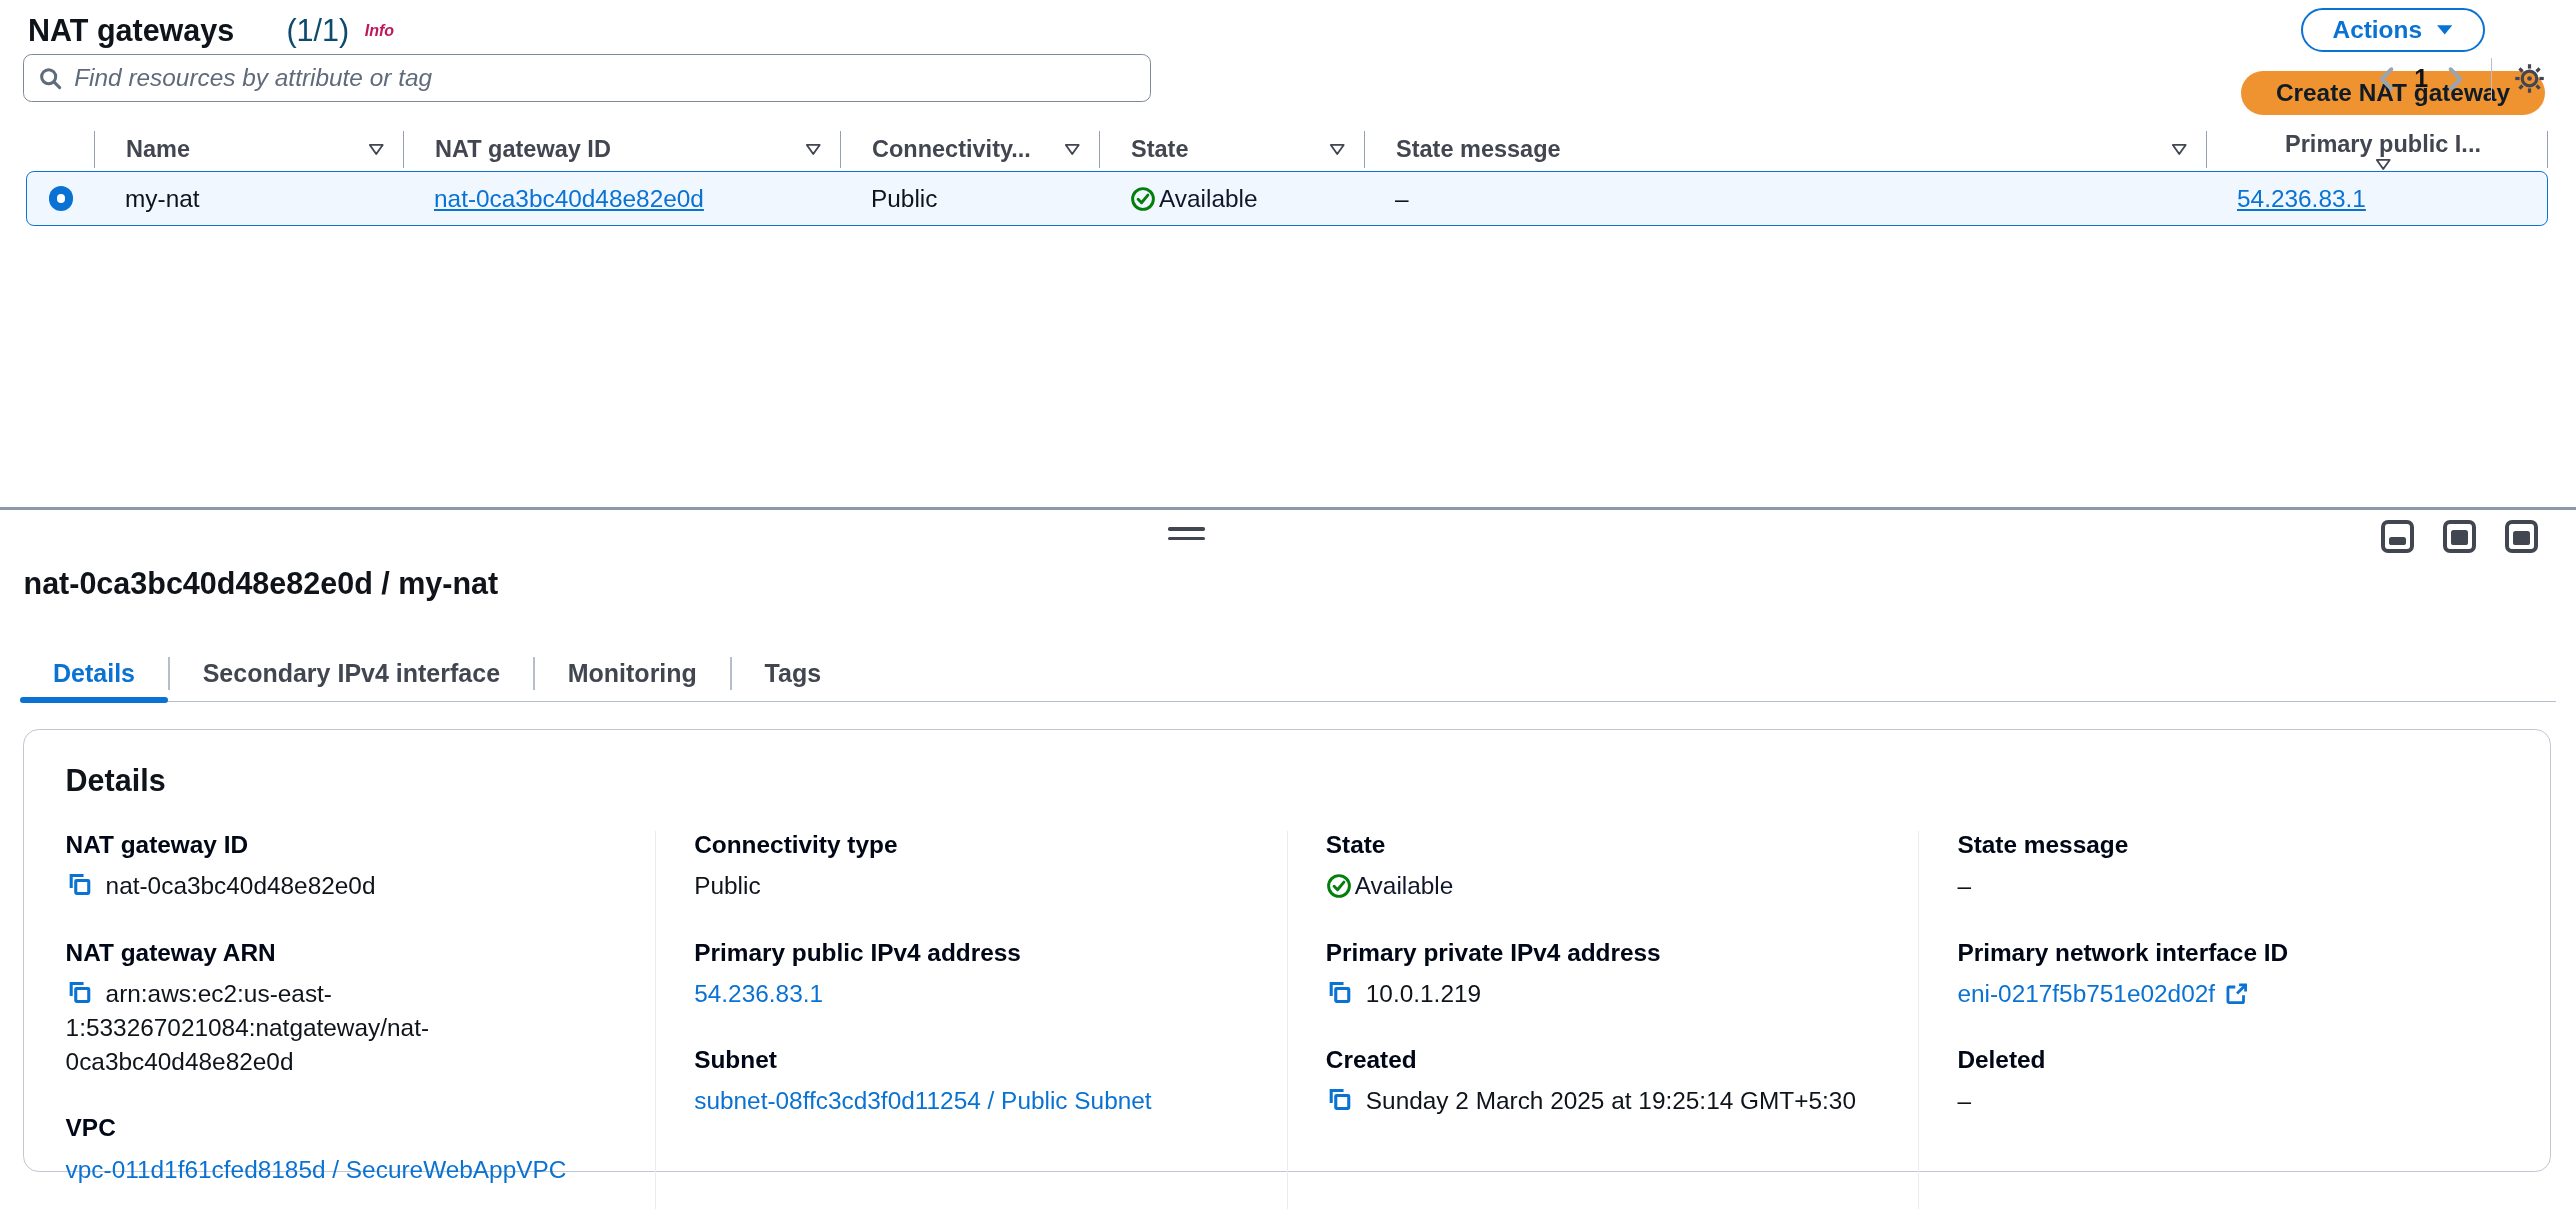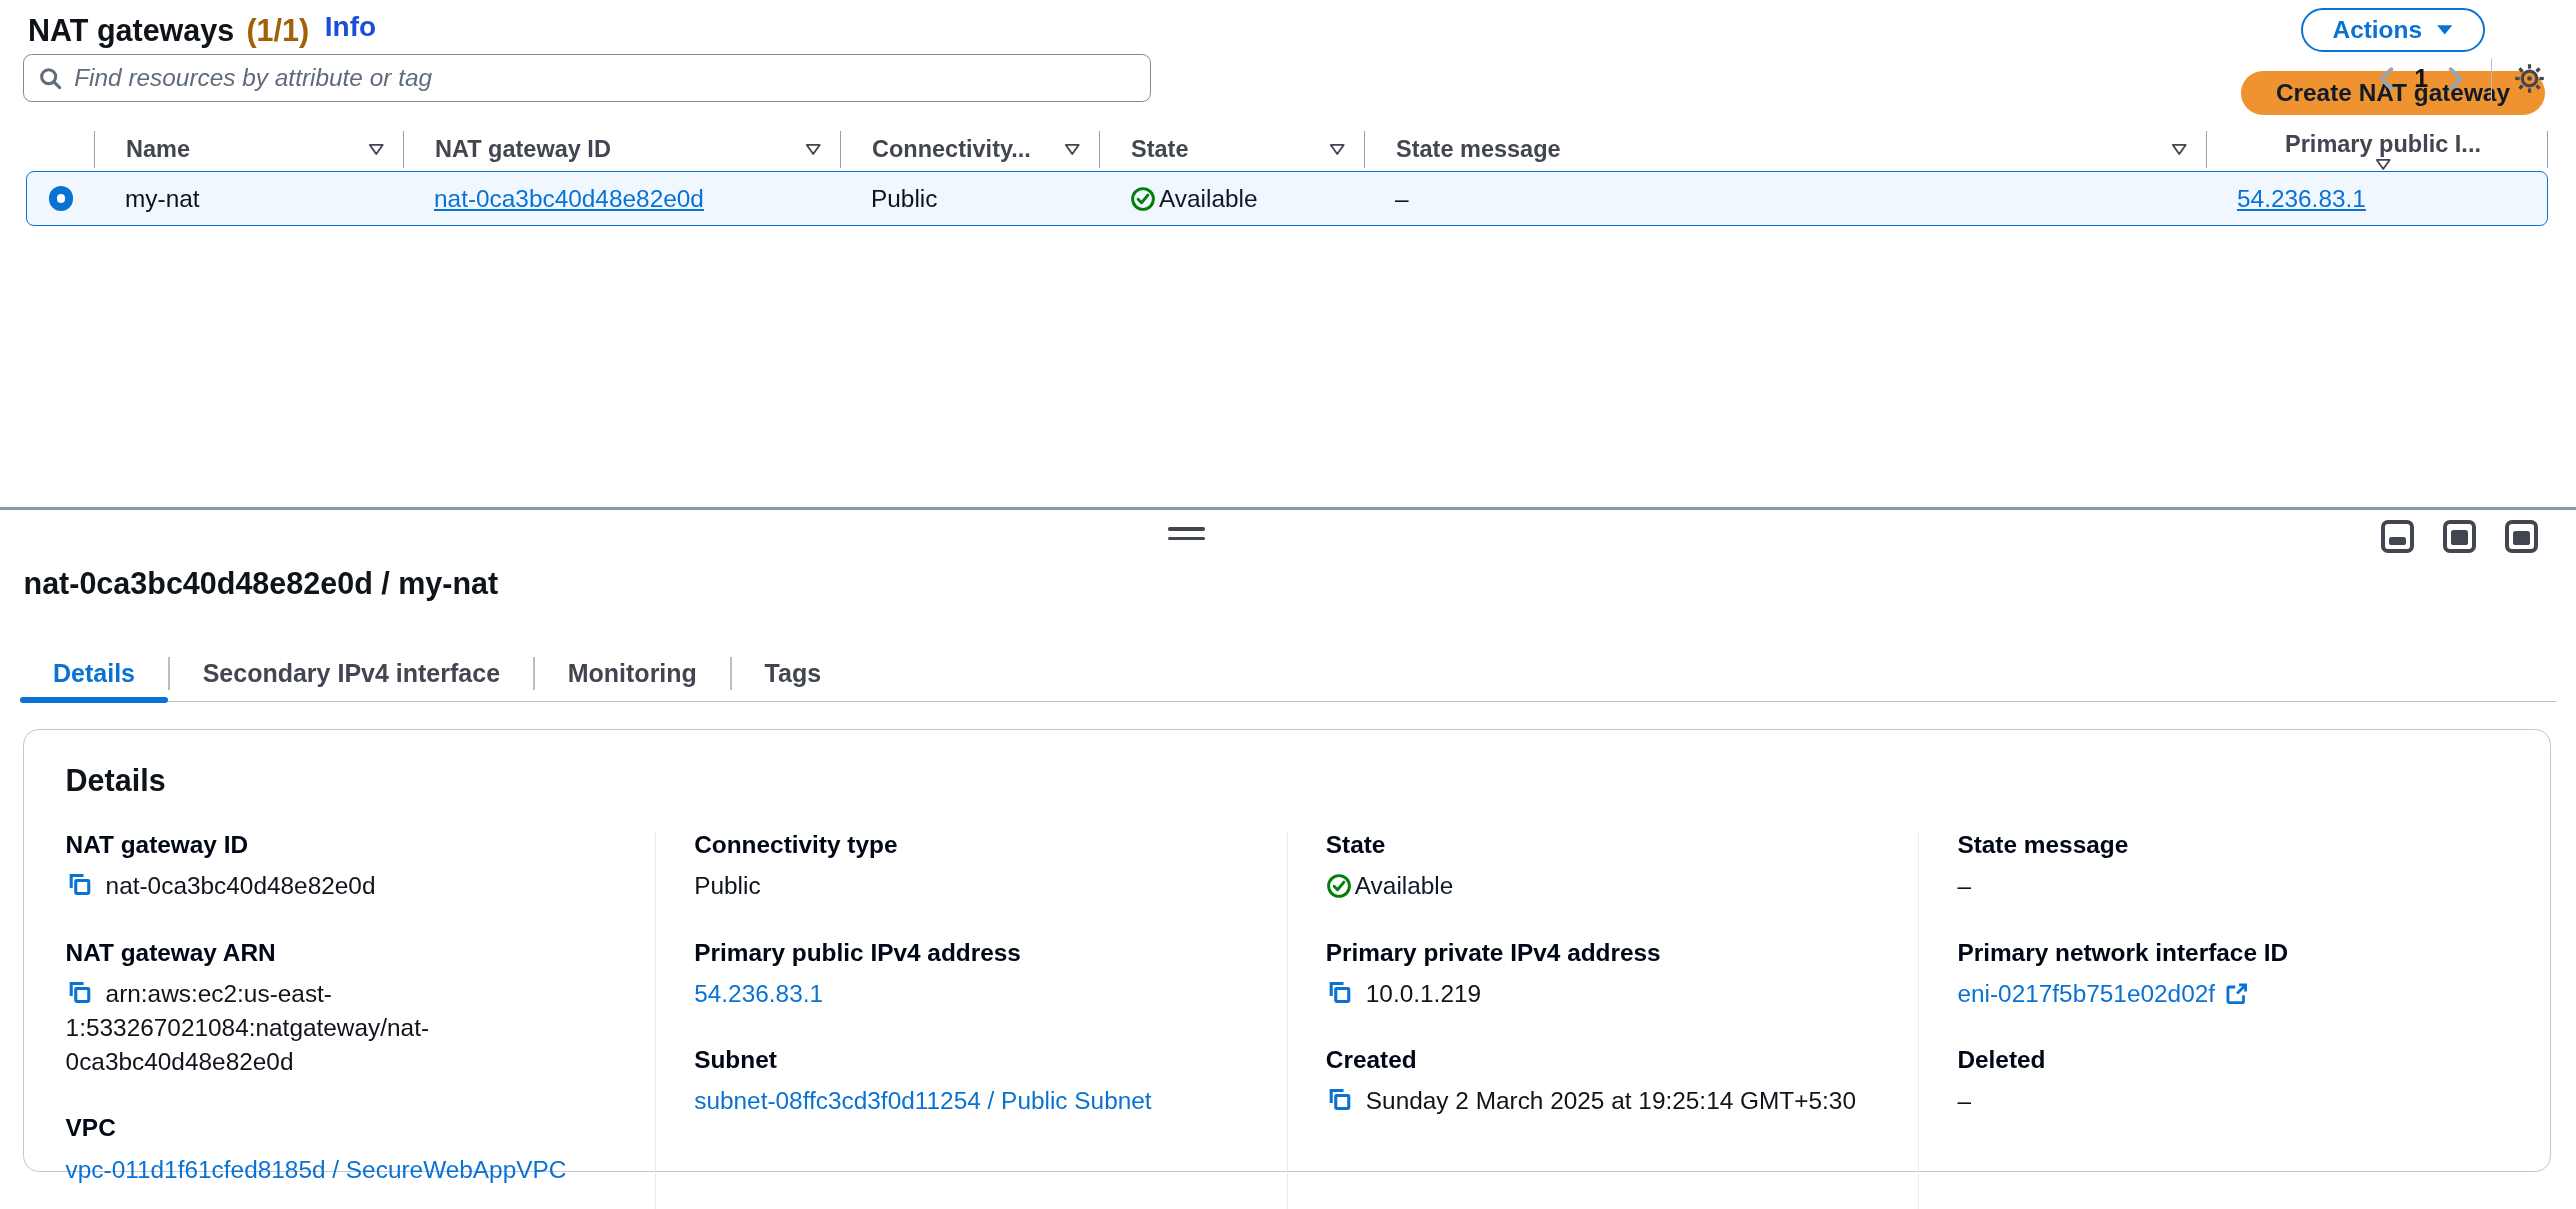--- a/index.html
+++ b/index.html
@@ -14,22 +14,22 @@
   }
   svg { display: block; }
 
   
   .top-header {
     position: absolute; left: 28px; right: 31px; top: 7px; height: 47px;
     display: flex; justify-content: space-between; align-items: center;
   }
   .page-title-wrap { display: flex; align-items: baseline; gap: 12.2px; }
   .page-title { font-size: 30.5px; font-weight: 700; color: #0f141a; }
-  .page-count { font-size: 30.5px; font-weight: 700; color: #a16207; }
-  .info-link { font-size: 28px; font-weight: 700; color: #1d4ed8; position: relative; top: -5.2px; margin-left: 3.5px; cursor: pointer; }
+  .page-count { font-size: 30.5px; font-weight: 400; color: #0c4a6e; margin-left: 40px; }
+  .info-link { font-size: 16px; font-weight: 700; color: #be185d; position: relative; top: -5.2px; margin-left: 3.5px; cursor: pointer; font-style: italic; }
   .header-controls { display: flex; align-items: center; gap: 19px; flex-direction: column; }
   .refresh-btn {
     width: 42px; height: 42px; border-radius: 50%;
     border: 2.6px solid #0972d3; background: #fff;
     display: flex; align-items: center; justify-content: center; cursor: pointer;
   }
   .btn {
     height: 44px; border-radius: 22px; padding: 0 30px;
     display: inline-flex; align-items: center; gap: 14px;
     font-size: 24.4px; font-weight: 700; cursor: pointer;

